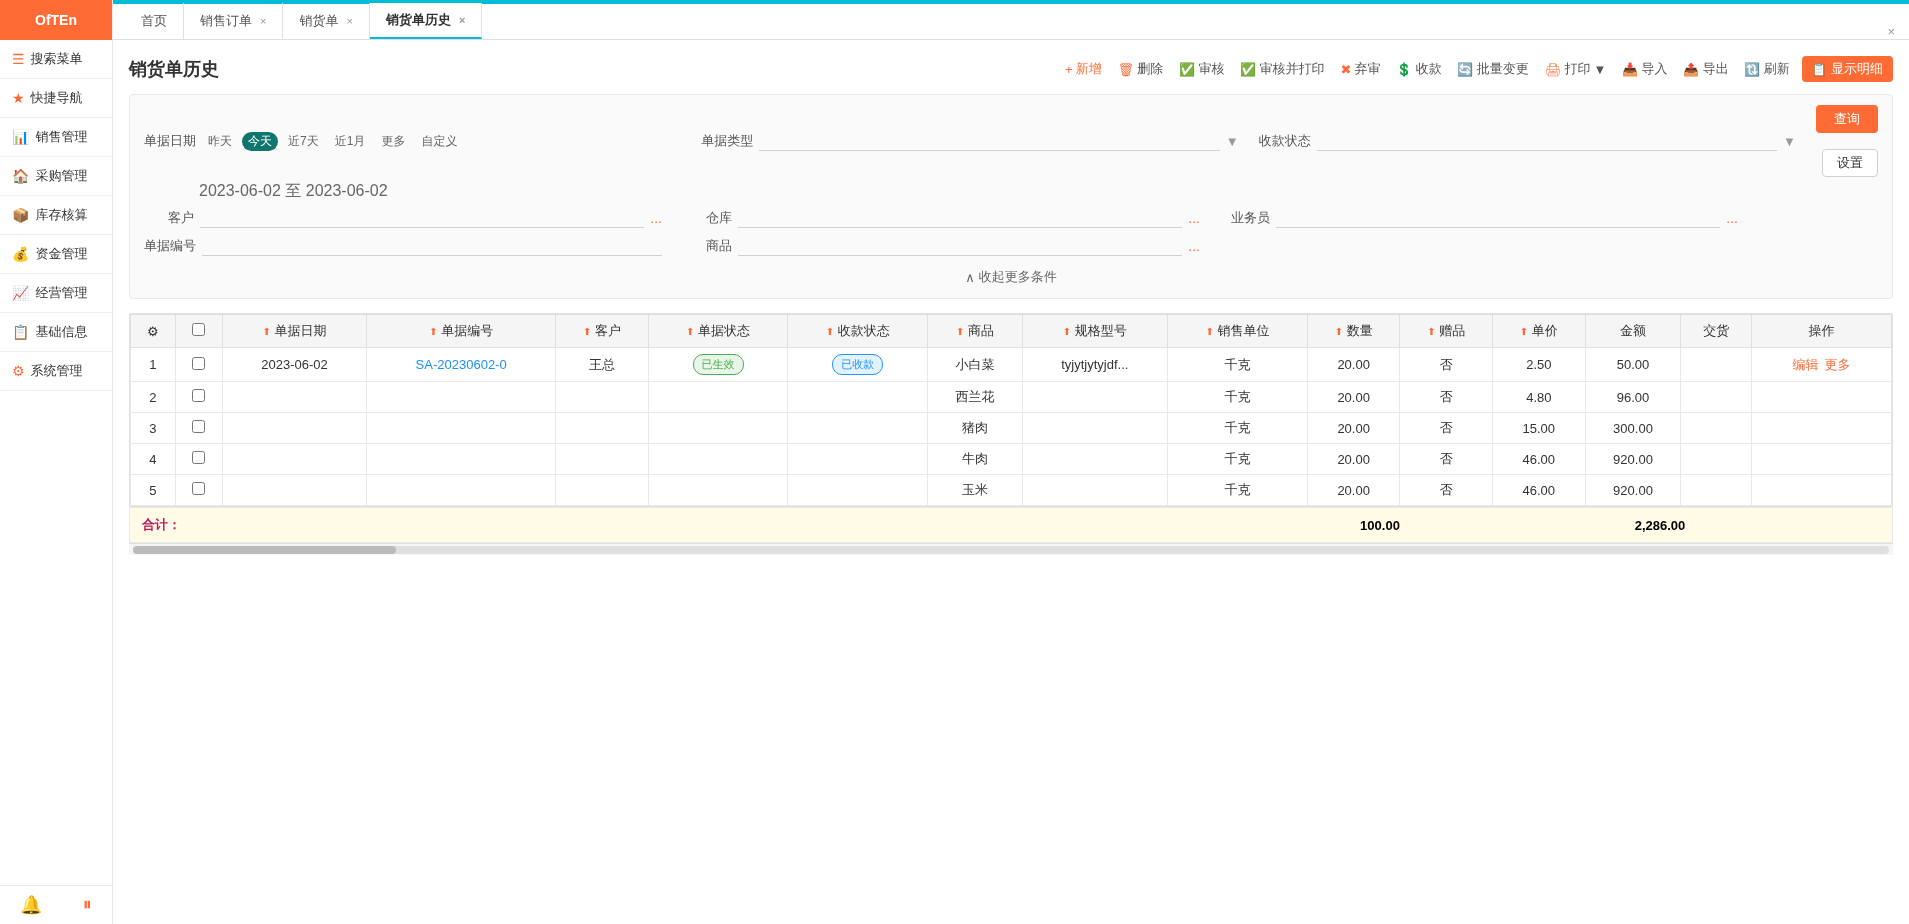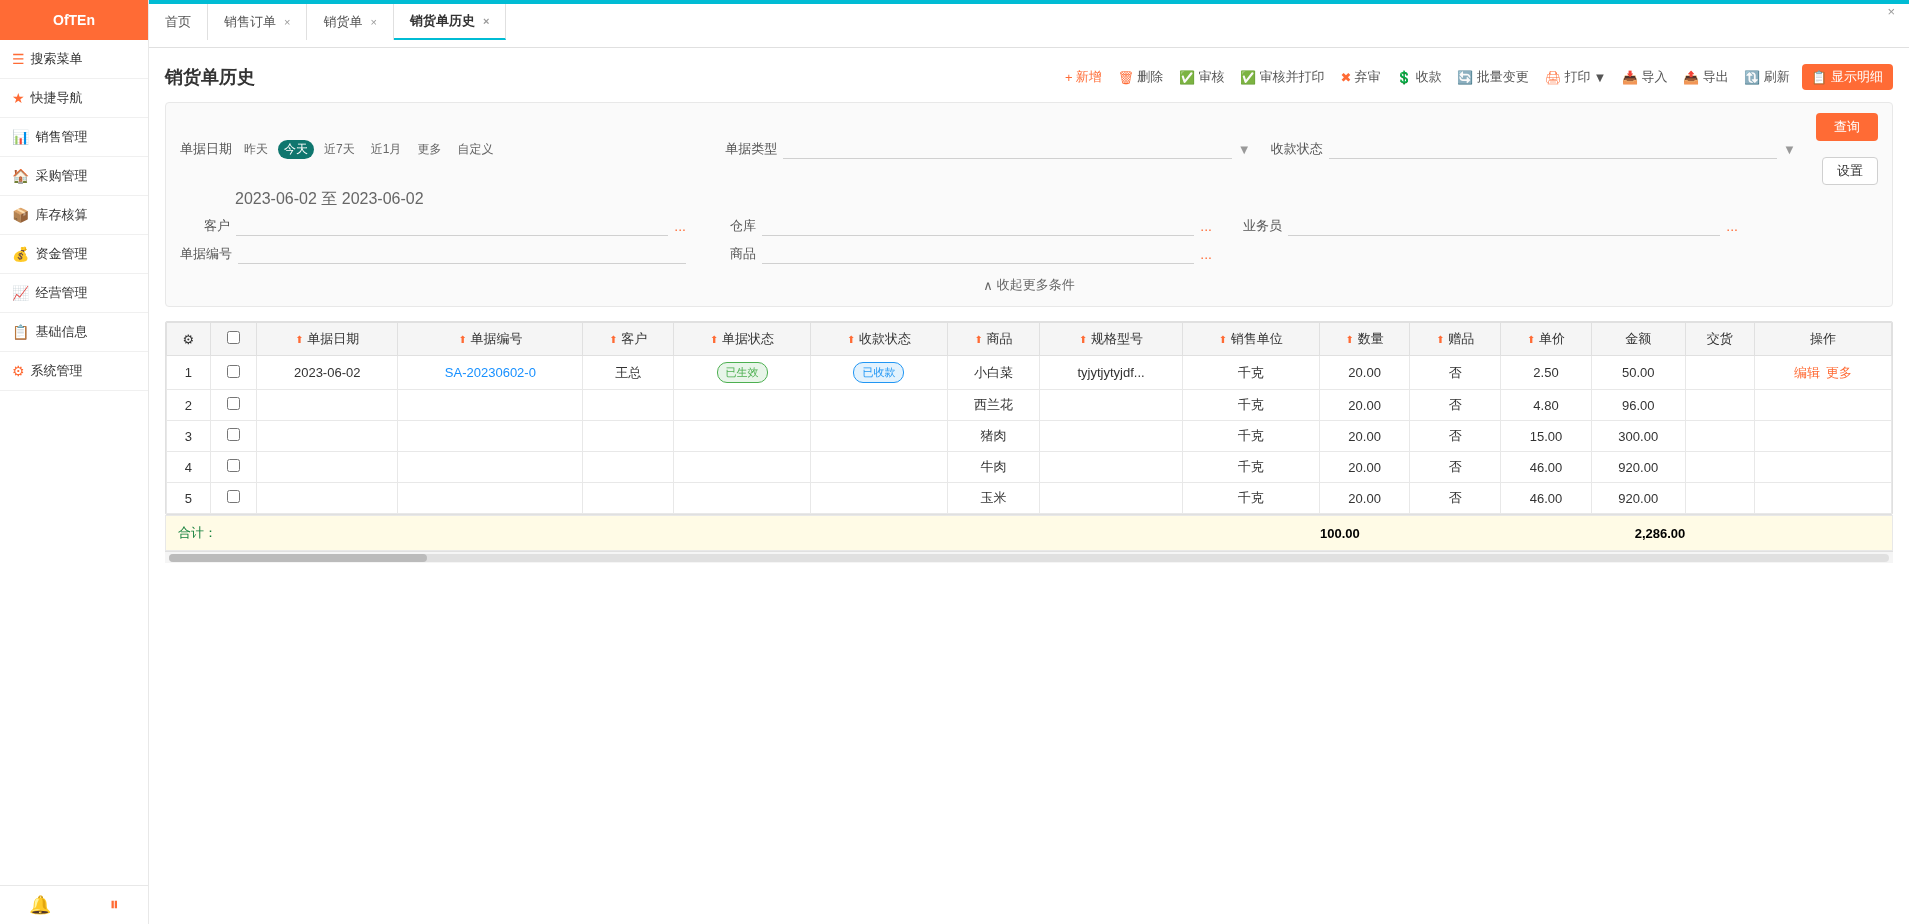--- a/index.html
+++ b/index.html
@@ -1,20 +1,20 @@
 <!DOCTYPE html>
 <html><head>
   <meta charset="utf-8">
   <style>
     * { box-sizing: border-box; margin: 0; padding: 0; font-family: 'Microsoft YaHei', Arial, sans-serif; font-size: 13px; }
     body { display: flex; height: 924px; overflow: hidden; background: #f5f5f5; }
 
     
     .sidebar {
-      width: 149px;
+      width: 113px;
       background: #fff;
       border-right: 1px solid #e8e8e8;
       display: flex;
       flex-direction: column;
       flex-shrink: 0;
     }
     .sidebar-logo {
       height: 40px;
       background: #ff6b35;
       display: flex;
@@ -49,23 +49,23 @@
       display: flex;
       flex-direction: column;
       overflow: hidden;
     }
 
     
     .tab-bar {
       background: #fff;
       border-bottom: 1px solid #e0e0e0;
       display: flex;
-      align-items: flex-start;
-      height: 44px;
-      padding-left: 0;
+      align-items: flex-end;
+      height: 36px;
+      padding-left: 12px;
       flex-shrink: 0;
     }
     .tab {
       display: flex;
       align-items: center;
       padding: 0 16px;
       height: 36px;
       cursor: pointer;
       border-right: 1px solid #e0e0e0;
       color: #555;
@@ -221,21 +221,21 @@
 
     
     .table-footer {
       background: #fffbe6;
       border: 1px solid #e8e8e8;
       padding: 8px 12px;
       display: flex;
       align-items: center;
       margin-top: 0;
     }
-    .footer-label { color: #15803d; margin-right: 25px; }
+    .footer-label { color: #be185d; margin-right: 25px; font-weight: bold; }
     .footer-total { font-weight: bold; text-align: center; }
 
     
     .pagination-bar {
       display: flex;
       align-items: center;
       justify-content: flex-end;
       padding: 8px 12px;
       gap: 8px;
       border-top: 1px solid #e8e8e8;
@@ -688,21 +688,21 @@
               <td></td>
             </tr>
           </tbody>
       </table>
     </div>
 
     <div class="table-footer">
       <span class="footer-label">合计：</span>
       <div style="flex:1; display:flex; justify-content:space-between;">
         <div style="flex:1;"></div>
-        <div style="min-width:120px; text-align:left;" class="footer-total">100.00</div>
+        <div style="min-width:120px; text-align:center;" class="footer-total">100.00</div>
         <div style="min-width:80px;"></div>
         <div style="min-width:80px;"></div>
         <div style="min-width:120px; text-align:center;" class="footer-total">2,286.00</div>
         <div style="min-width:80px;"></div>
         <div style="min-width:80px;"></div>
       </div>
     </div>
 
     <div class="scrollbar-area">
       <div class="scrollbar-track">

